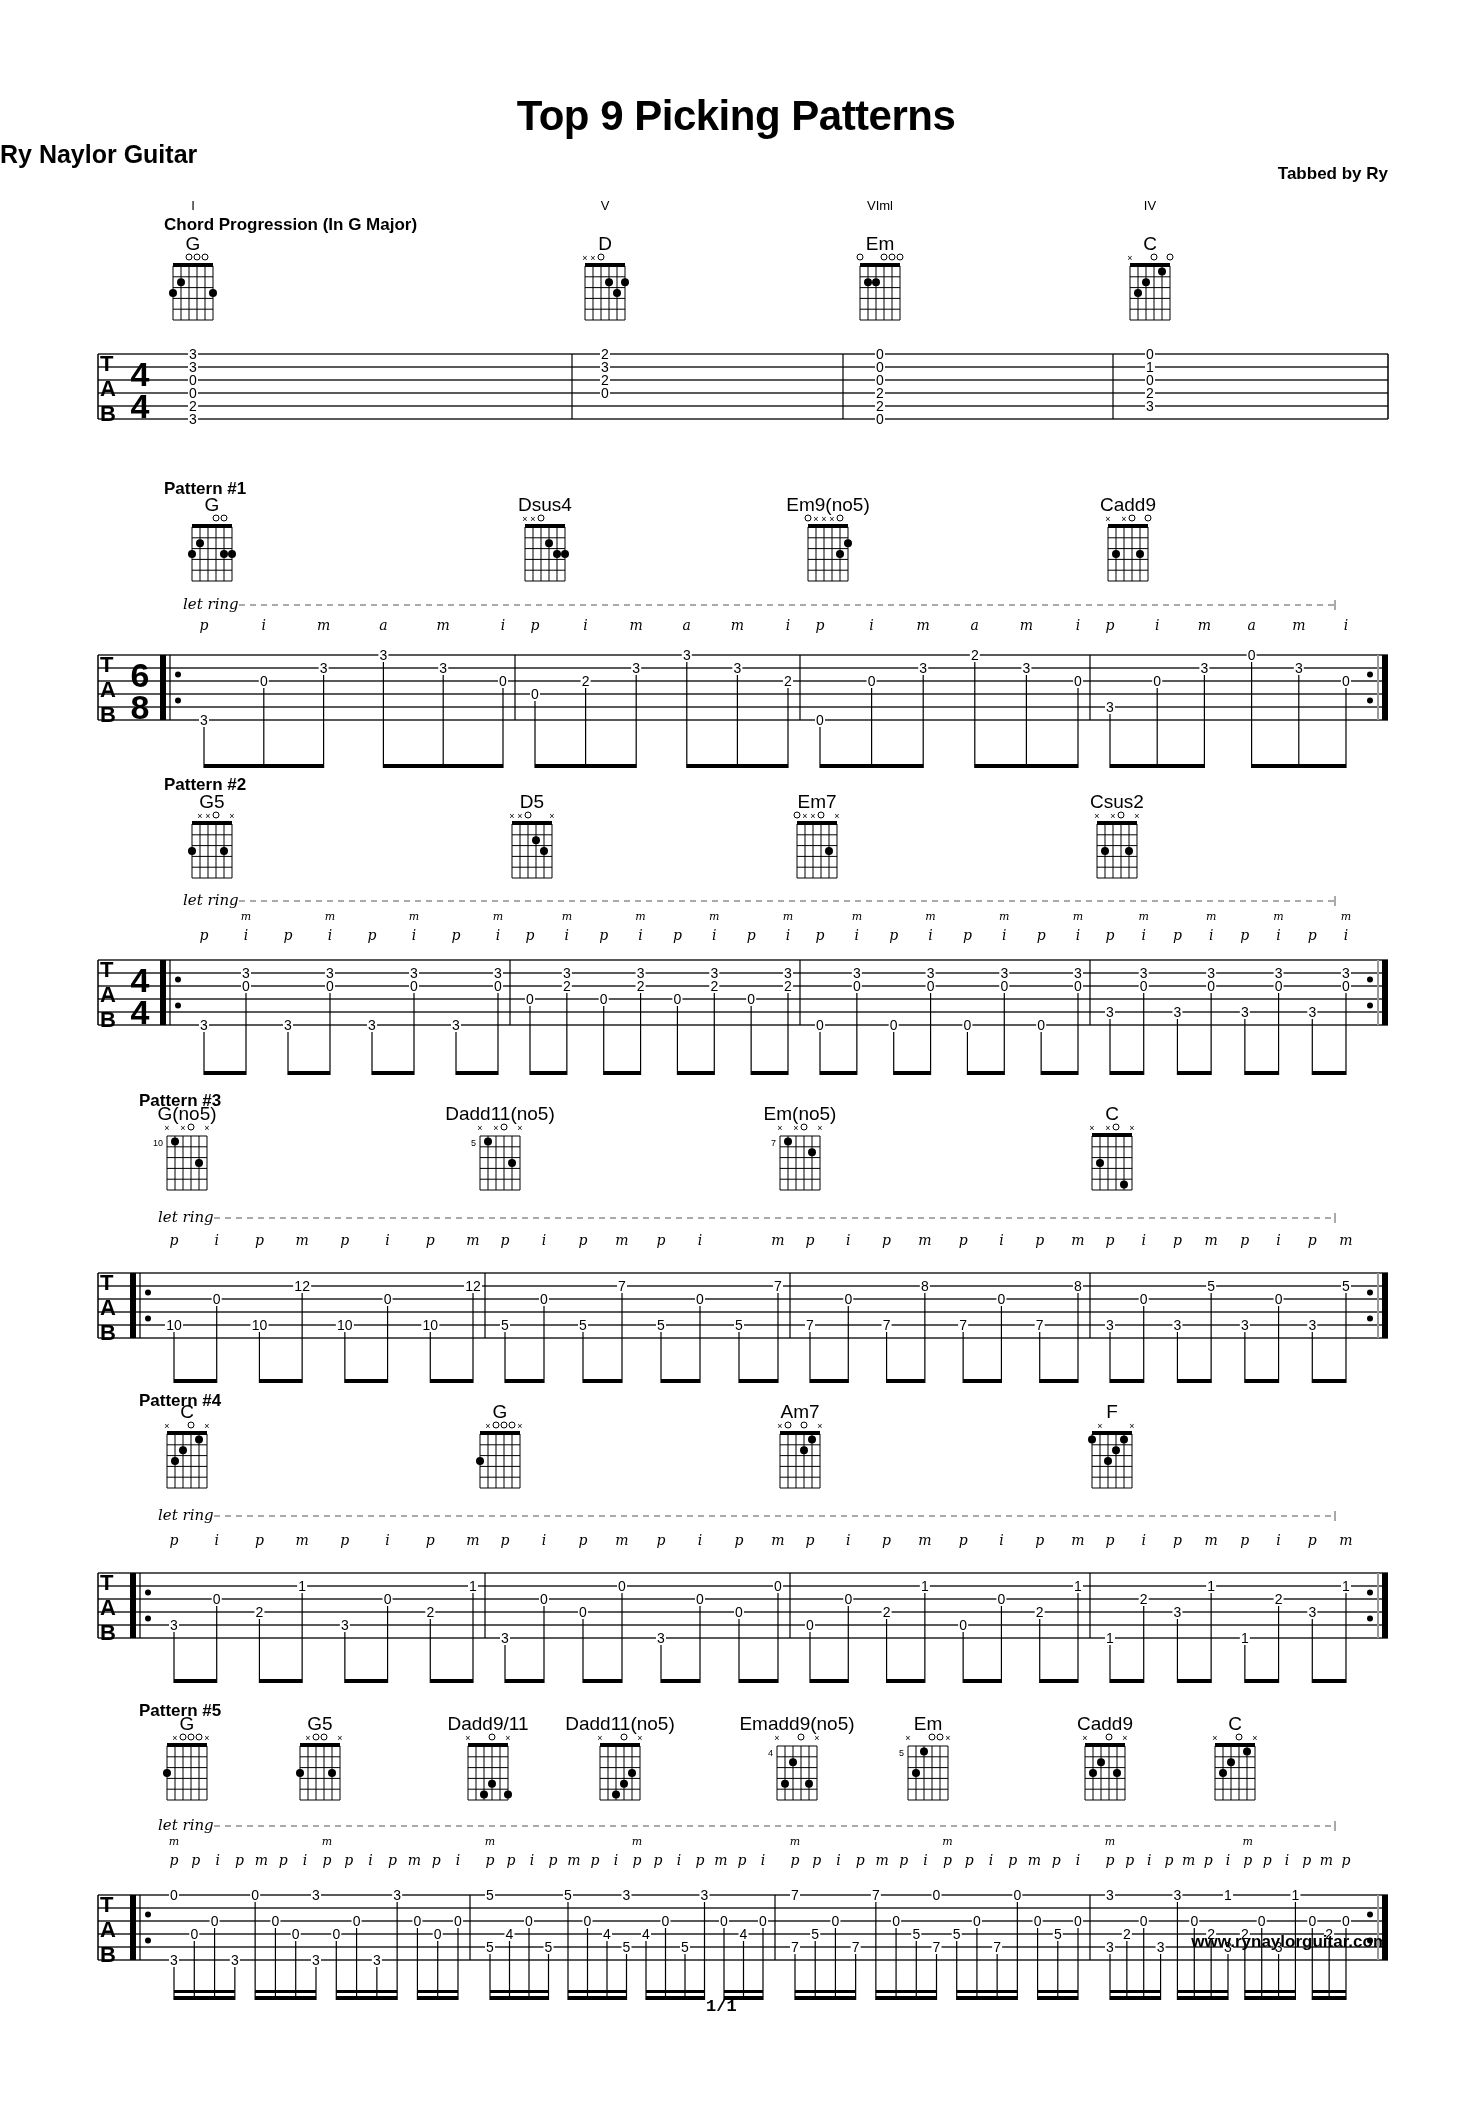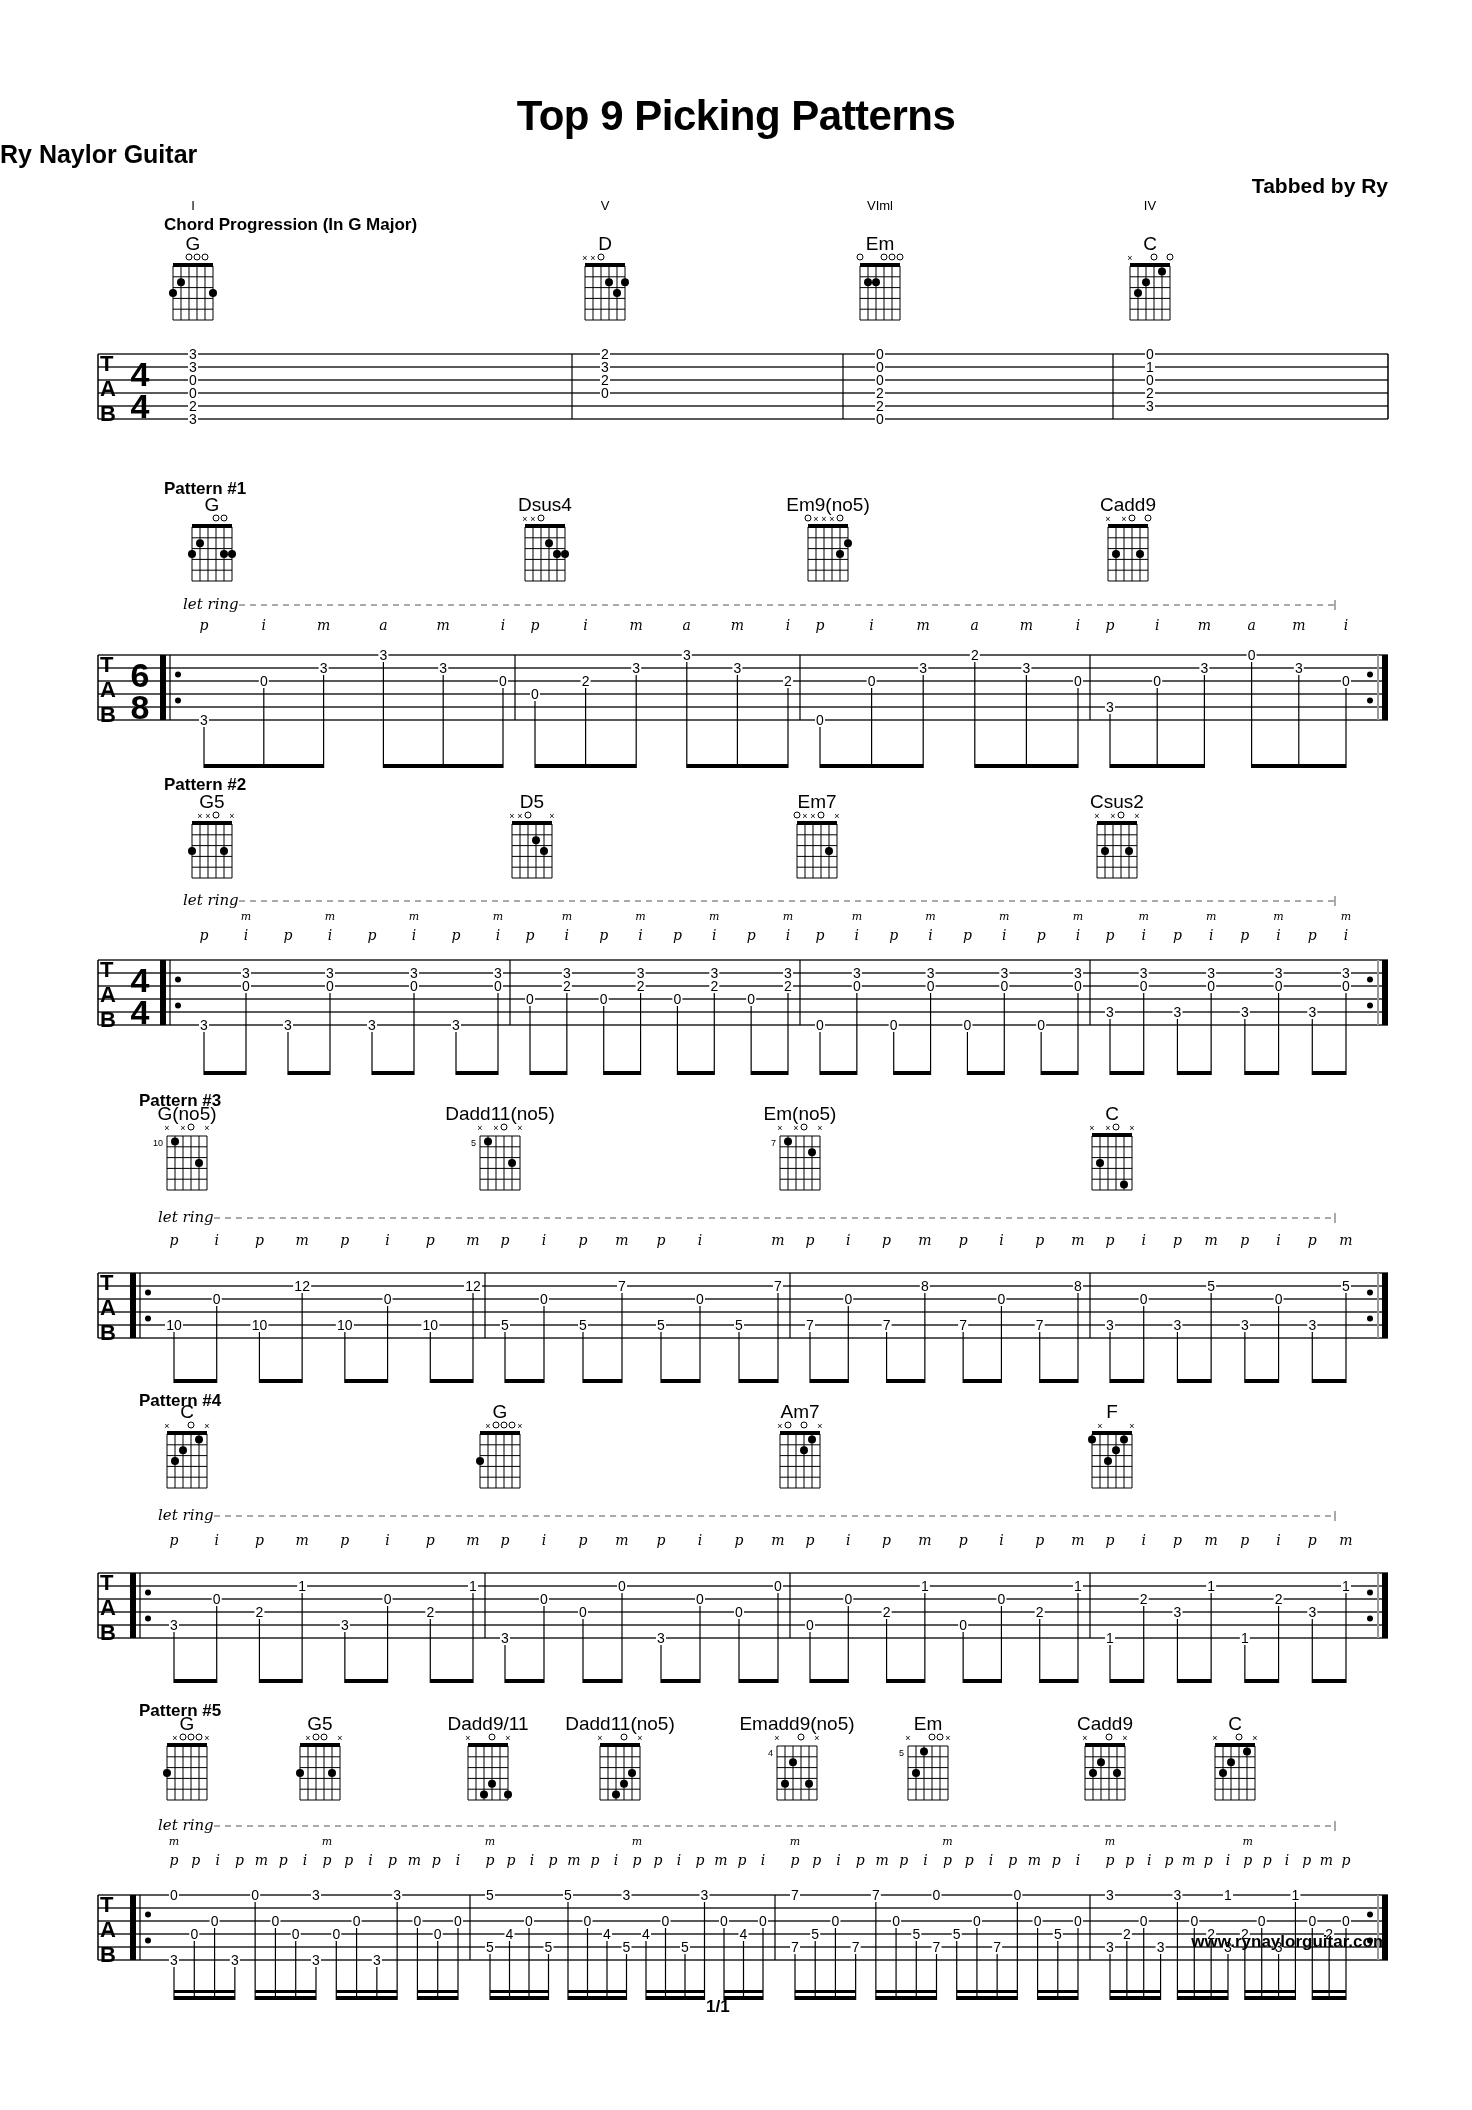--- a/index.html
+++ b/index.html
@@ -1,20 +1,20 @@
 <!DOCTYPE html>
 <html><head>
 <meta charset="utf-8">
 <style>
   html, body { margin:0; padding:0; background:#ffffff; }
   body { width:1472px; height:2110px; position:relative; overflow:hidden; font-family:"Liberation Sans", sans-serif; color:#000; }
   .title { position:absolute; left:0; width:1472px; top:92px; text-align:center; font-weight:bold; font-size:42px; letter-spacing:-0.5px; }
   .subtitle { position:absolute; left:0; width:1472px; top:140px; font-weight:bold; font-size:25px; }
-  .tabbed { position:absolute; right:84px; top:174px; font-weight:bold; font-size:21px;text-align:right; }
-  .footer-page { position:absolute; left:706px; top:1997px; font-weight:bold; font-size:17px; }
+  .tabbed { position:absolute; right:84px; top:164px; font-weight:bold; font-size:17px;text-align:right; }
+  .footer-page { position:absolute; left:706px; top:1997px; font-weight:bold; font-size:17px;font-family:Liberation Mono, monospace; }
   .footer-url { position:absolute; right:84px; top:1932px; font-weight:bold; font-size:17px; }
   #sheet { position:absolute; left:0; top:0; }
   svg text { font-family:"Liberation Sans", sans-serif; }
   .fing { font-family:"DejaVu Serif", serif; font-style:italic; }
 </style>
 </head>
 <body>
 
 <div class="title">Top 9 Picking Patterns</div>
 <div class="subtitle">Ry Naylor Guitar</div>

